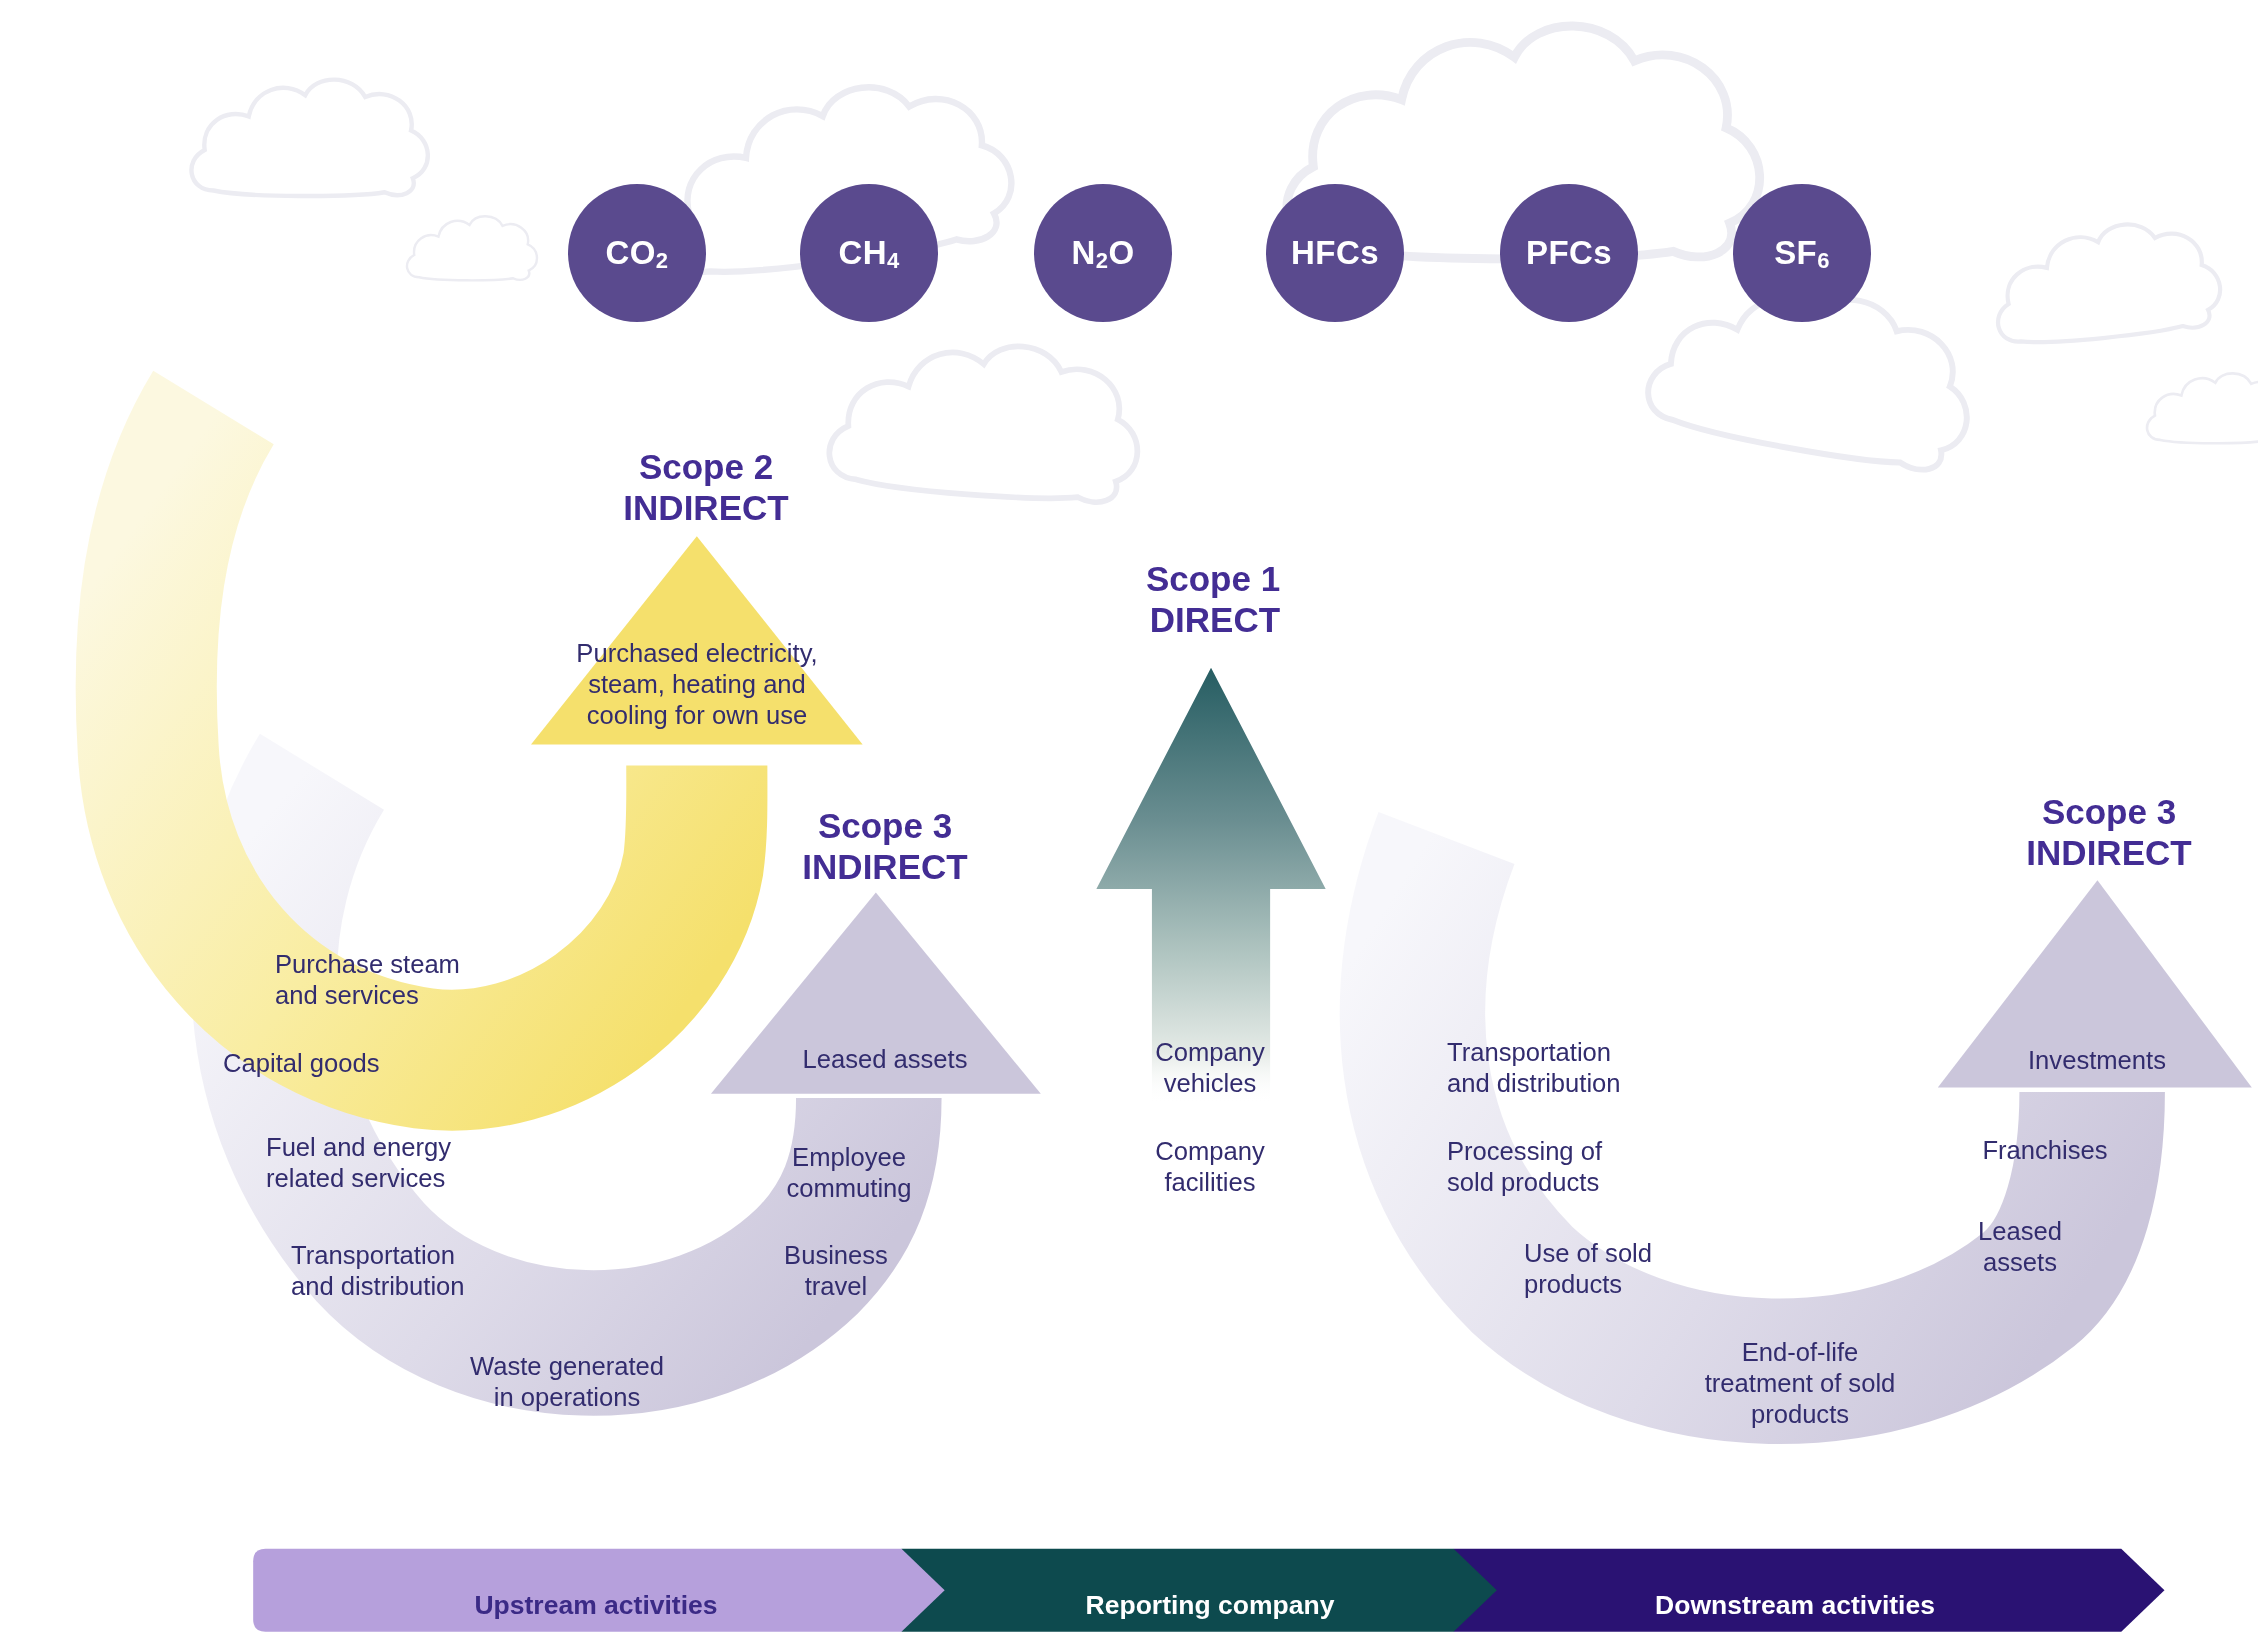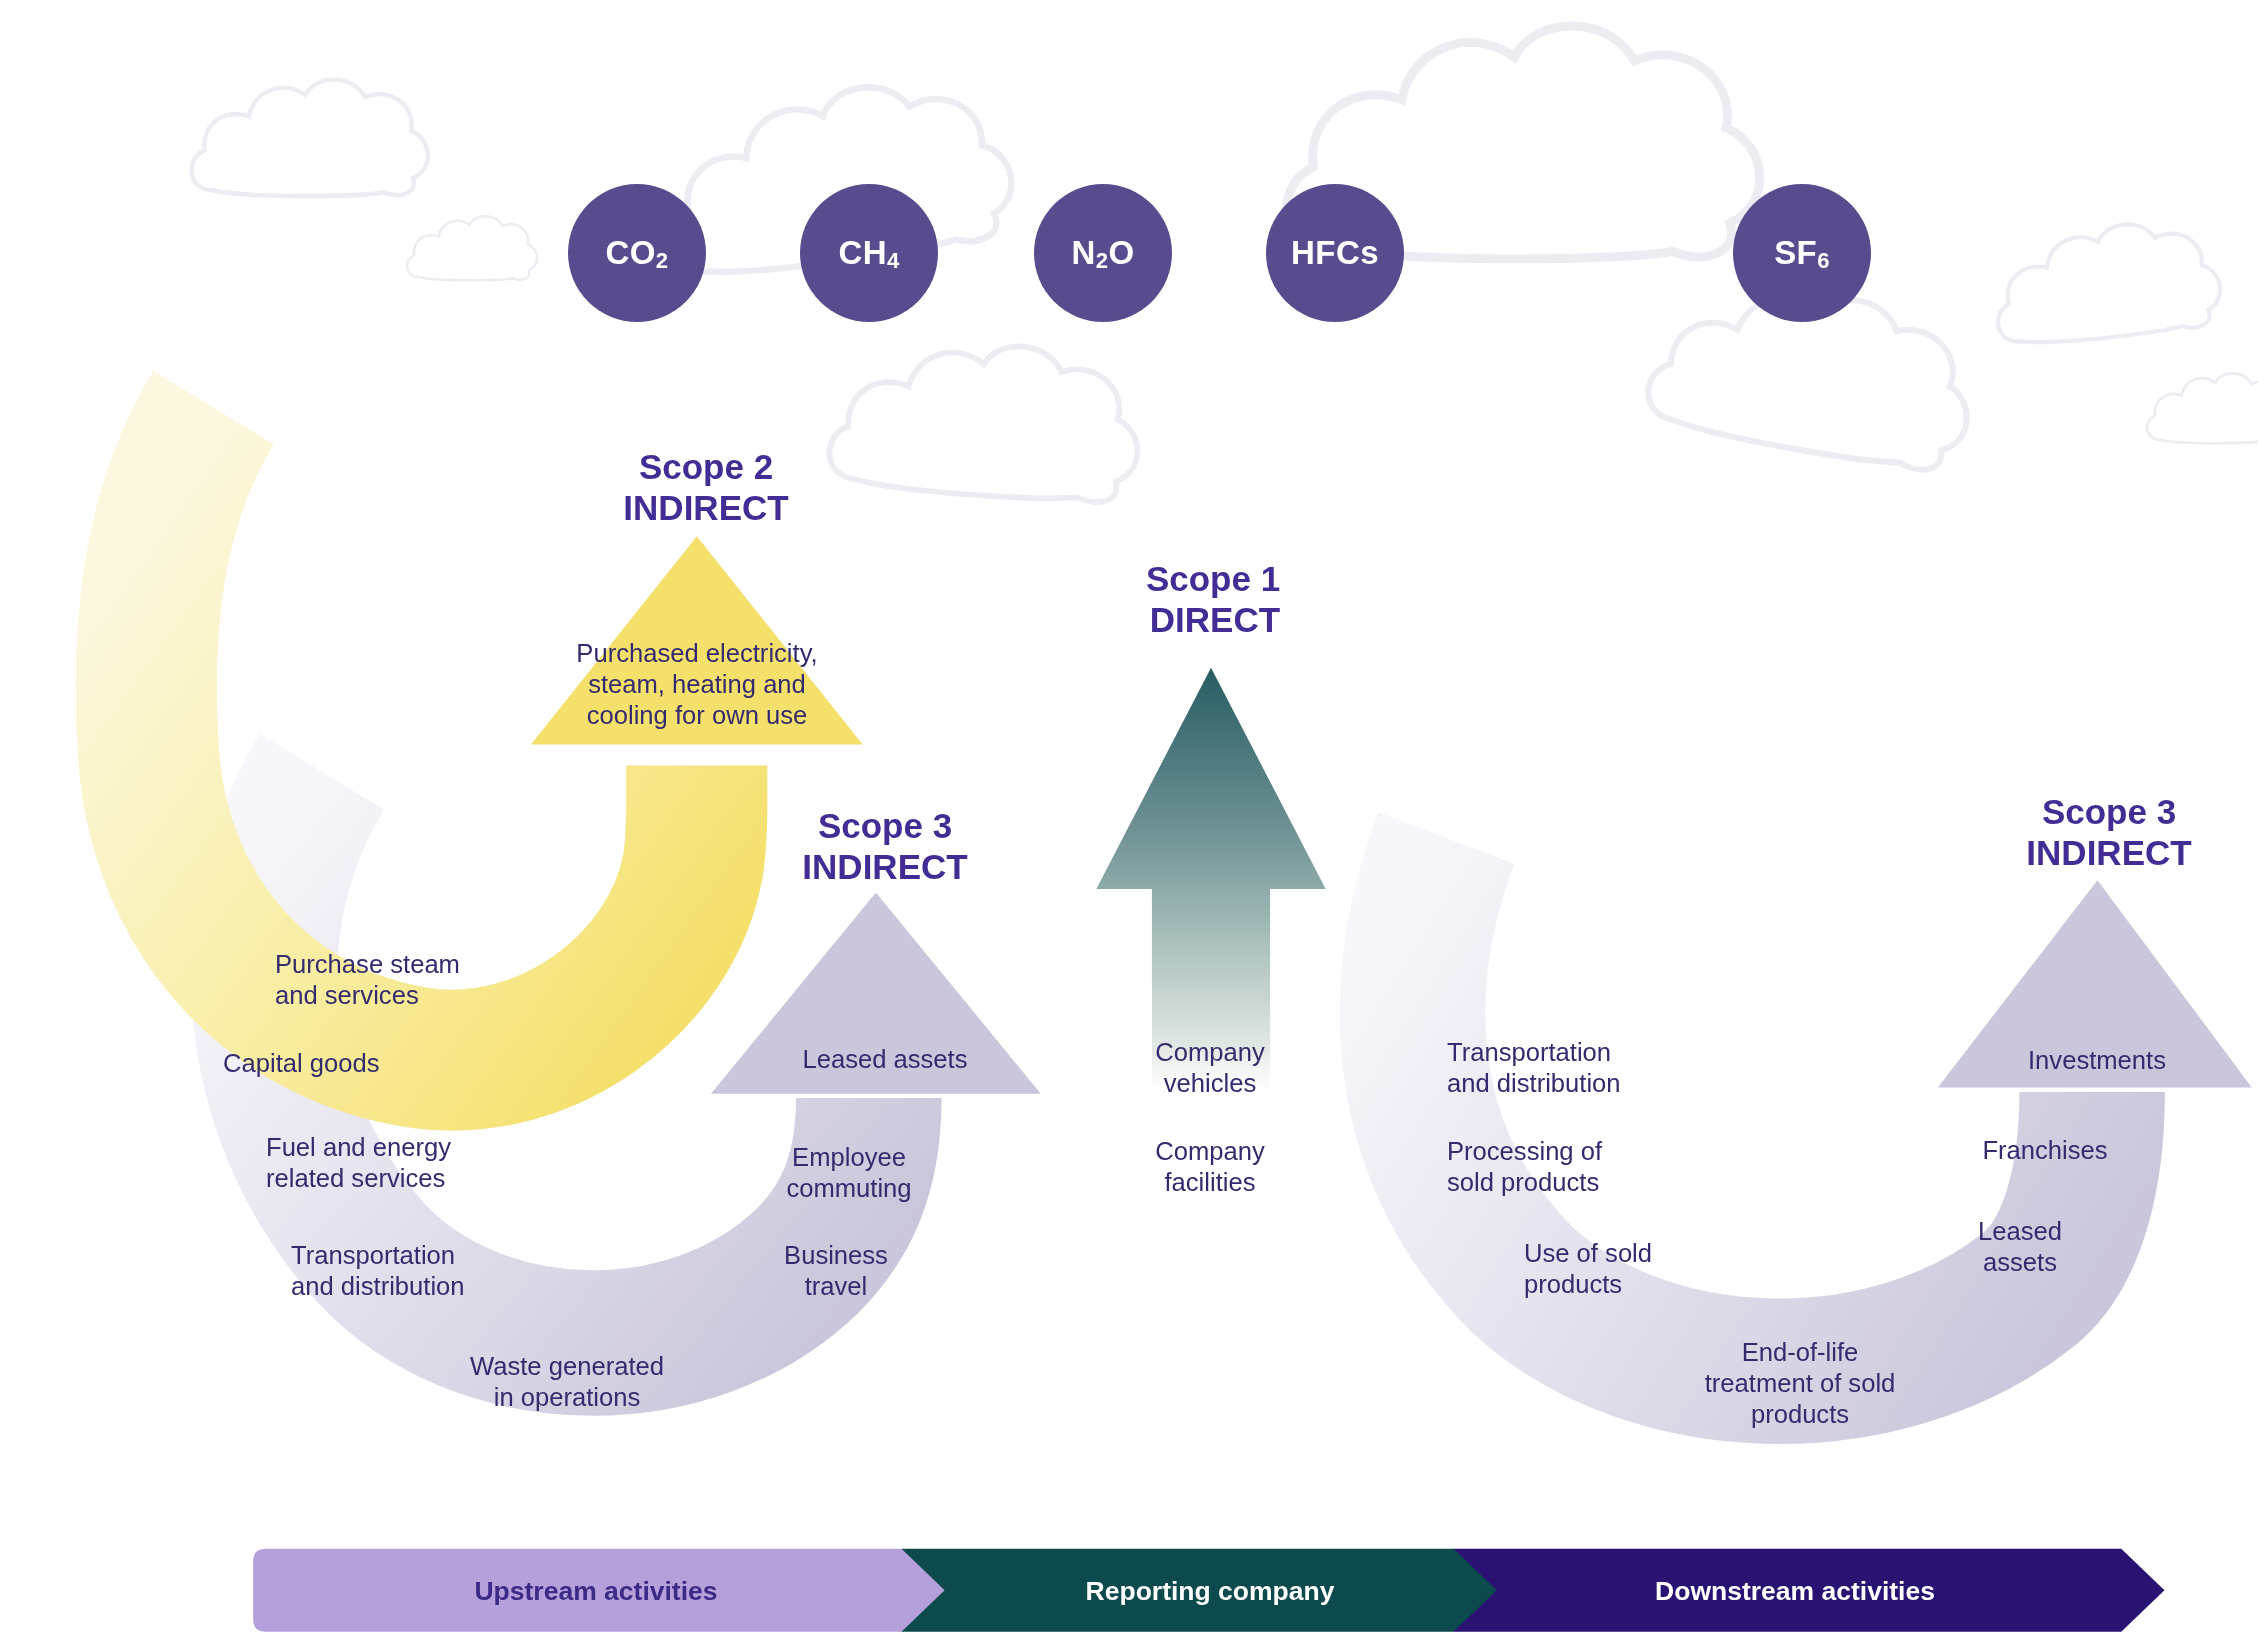--- a/index.html
+++ b/index.html
@@ -18,21 +18,21 @@
     position:absolute;transform:translateX(-50%);text-align:center;
     color:#432d94;font-weight:bold;font-size:35px;line-height:41px;white-space:nowrap;
   }
   .lbl{
     position:absolute;color:#322c6e;font-weight:500;font-size:25.6px;line-height:31px;
     white-space:nowrap;
   }
   .lbl.c{transform:translateX(-50%);text-align:center;}
   .bl{
     position:absolute;transform:translate(-50%,-50%);white-space:nowrap;
-    font-weight:bold;font-size:26.5px;
+    font-weight:bold;font-size:26.5px;margin-top:14px;
   }
   .bl.dark{color:#3b2a86;}
   .bl.light{color:#ffffff;}
   .line{display:block;}
 </style>
 </head>
 <body>
 
 <div id="canvas">
 
@@ -111,20 +111,25 @@
   <div class="gas" style="left:1034px;top:184px;">
     <span>N</span>
       <span class="sub">2</span>
       <span>O</span>
   </div>
   <div class="gas" style="left:1266px;top:184px;">
     <span>HFCs</span>
       <span class="sub"></span>
       <span></span>
   </div>
+  <div class="gas" style="left:1500px;top:184px;">
+    <span>PFCs</span>
+      <span class="sub"></span>
+      <span></span>
+  </div>
   <div class="gas" style="left:1733px;top:184px;">
     <span>SF</span>
       <span class="sub">6</span>
       <span></span>
   </div>
 
   <div class="title" style="left:706px;top:446px;">
     <span class="line">Scope 2</span>
     <span class="line">INDIRECT</span>
   </div>

